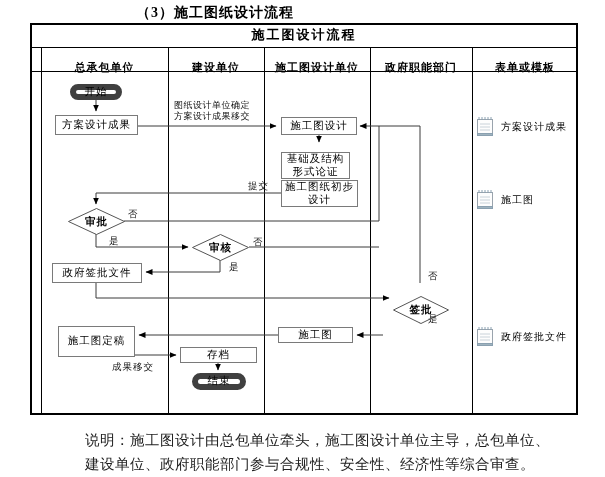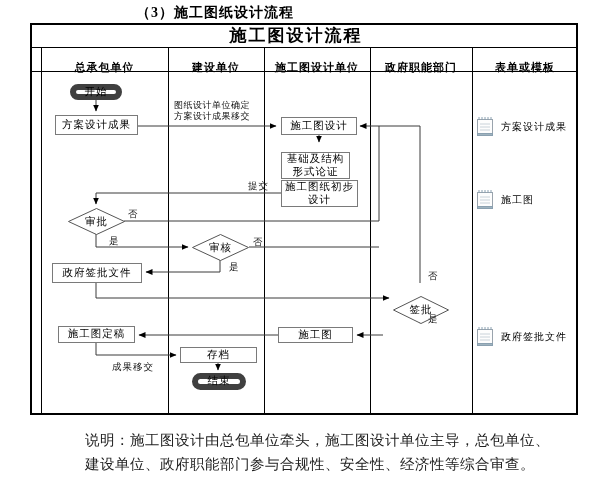--- a/index.html
+++ b/index.html
@@ -10,40 +10,40 @@
   .doc-heading{
     position:absolute;left:88px;top:4px;font-size:14px;font-weight:bold;
     letter-spacing:1px;white-space:nowrap;margin-left:48px;
   }
   
   .tbl-outer{position:absolute;left:30px;top:23px;width:548px;height:392px;
     border:2px solid #000;box-sizing:border-box;}
   .hline{position:absolute;left:30px;width:548px;height:1px;background:#000;}
   .vline{position:absolute;top:47px;width:1px;height:368px;background:#000;}
   .tbl-title{
-    position:absolute;left:22px;top:23px;width:548px;height:24px;
+    position:absolute;left:30px;top:23px;width:548px;height:24px;
     display:flex;align-items:center;justify-content:center;
-    font-size:17px;font-weight:bold;letter-spacing:2px;
+    font-size:13px;font-weight:bold;letter-spacing:2px;
   }
   .hdr{
     position:absolute;top:55px;height:24px;display:flex;align-items:center;
     justify-content:center;font-size:11px;font-weight:bold;letter-spacing:1px;
   }
   
   .node{
     position:absolute;box-sizing:border-box;background:#fff;
     border:1px solid #7a7a7a;display:flex;align-items:center;justify-content:center;
     font-size:10.5px;line-height:1.2;text-align:center;letter-spacing:1px;
   }
   .terminator{border:6px solid #404040;border-radius:9px;}
   .diamond{position:absolute;}
   .diamond svg{position:absolute;left:0;top:0;}
   .diamond .dlabel{
     position:absolute;inset:0;display:flex;align-items:center;justify-content:center;
-    font-size:10.5px;letter-spacing:1px;
+    font-size:10.5px;letter-spacing:1px;font-weight:bold;
   }
   .elabel{
     position:absolute;font-size:9.5px;letter-spacing:1px;white-space:nowrap;color:#111;
   }
   .transfer-note{
     position:absolute;left:170px;top:100px;width:84px;text-align:center;
     font-size:9px;line-height:1.25;letter-spacing:0.5px;color:#111;
   }
   
   .form-item{position:absolute;display:flex;align-items:center;gap:6px;}
@@ -113,21 +113,21 @@
   </div>
   <div class="diamond" style="left:68px;top:208px;width:57px;height:27px">
     <svg width="57" height="27">
       <polygon points="28.5,0.5 56.5,13.5 28.5,26.5 0.5,13.5" fill="#fff" stroke="#555"></polygon>
     </svg>
     <span class="dlabel">审批</span>
   </div>
   <div class="node" style="left:52px;top:263px;width:90px;height:20px">
     <span>政府签批文件</span>
   </div>
-  <div class="node" style="left:58px;top:326px;width:77px;height:17px">
+  <div class="node" style="left:58px;top:326px;width:77px;height:31px">
     <span>施工图定稿</span>
   </div>
 
   <div class="transfer-note">
     <div>图纸设计单位确定</div>
     <div>方案设计成果移交</div>
   </div>
   <div class="diamond" style="left:192px;top:234px;width:57px;height:27px">
     <svg width="57" height="27">
       <polygon points="28.5,0.5 56.5,13.5 28.5,26.5 0.5,13.5" fill="#fff" stroke="#555"></polygon>

